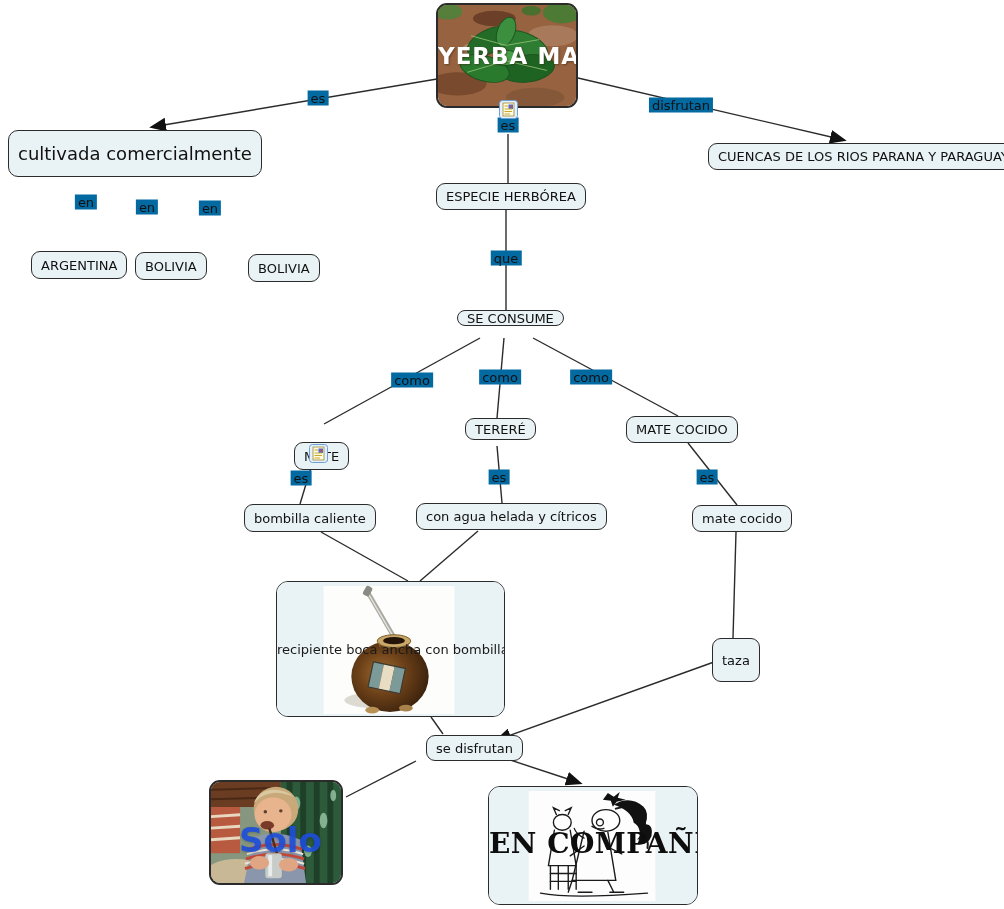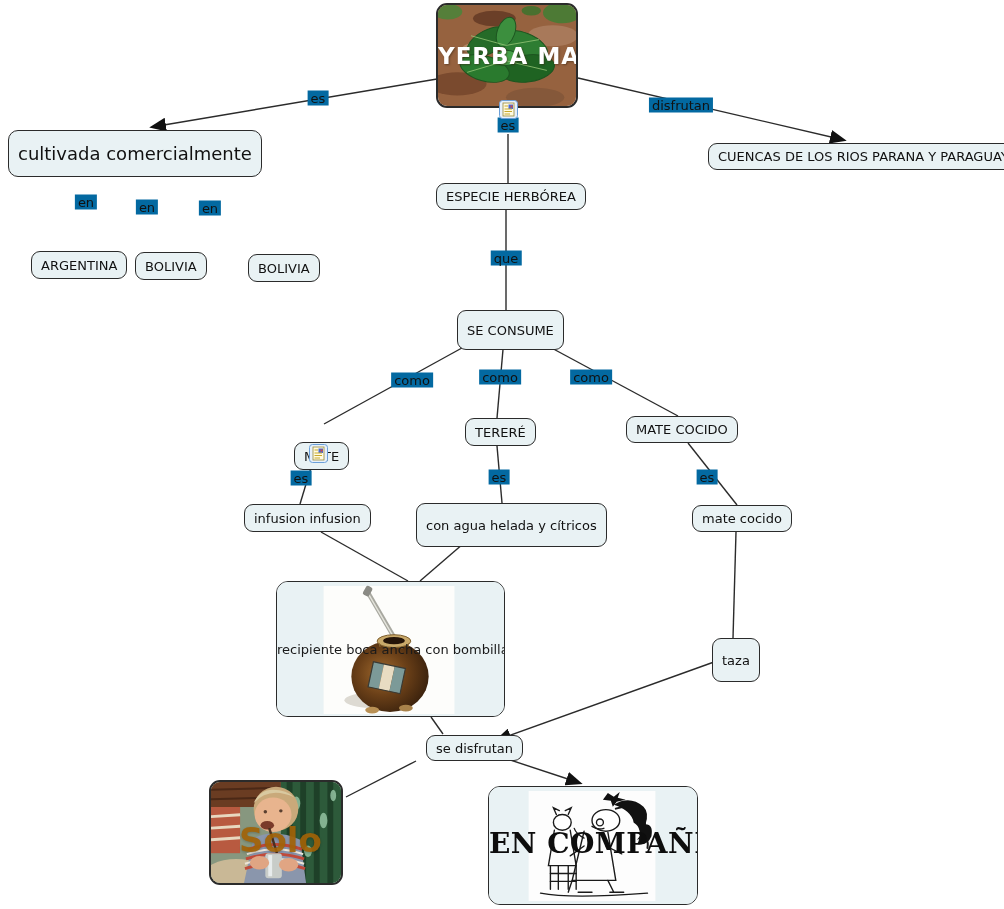--- a/index.html
+++ b/index.html
@@ -9,21 +9,21 @@
   .node{position:absolute;background:#e9f2f4;border:1.5px solid #2b2b2b;border-radius:9px;
         display:flex;align-items:center;justify-content:center;font-size:13px;
         white-space:nowrap;padding:0 9px;box-sizing:border-box;z-index:3;}
   .node.big-label{font-size:18px;border-radius:10px;}
   .img-node{padding:0;overflow:hidden;border-radius:11px;z-index:3;}
   .img-node svg{position:absolute;left:0;top:0;width:100%;height:100%;}
   .caption{position:absolute;z-index:5;pointer-events:none;}
   .cap-yerba{left:0;right:0;top:38px;text-align:center;font-size:23px;font-weight:bold;
              color:#fff;text-shadow:1px 1px 2px rgba(60,40,20,.55);letter-spacing:1px;}
   .cap-recipiente{left:0;right:0;top:60px;text-align:center;font-size:13px;color:#1a1a1a;}
-  .cap-solo{left:28px;top:38px;font-size:34px;font-weight:bold;color:#a16207;
+  .cap-solo{left:28px;top:38px;font-size:34px;font-weight:bold;color:#1d4ed8;
             text-shadow:0 1px 3px rgba(0,0,0,.25);opacity:.92;}
   .cap-compania{left:0;right:0;top:40px;text-align:center;font-size:28px;font-weight:bold;
                 font-family:"DejaVu Serif","Liberation Serif",serif;color:#0d0d0d;letter-spacing:.5px;}
   .link-label{position:absolute;transform:translate(-50%,-50%);background:#0369a1;
               padding:0 3px;font-size:13px;z-index:2;}
   .res-icon{position:absolute;width:19px;height:19px;z-index:6;}
 </style>
 </head>
 <body>
 
@@ -115,54 +115,54 @@
     </div>
 
   <div class="node" style="left:708px;top:143px;height:27px;">
     <span>CUENCAS DE LOS RIOS PARANA Y PARAGUAY</span>
     </div>
 
   <div class="node" style="left:436px;top:183px;height:27px;">
     <span>ESPECIE HERBÓREA</span>
     </div>
 
-  <div class="node" style="left:457px;top:310px;height:40px;">
+  <div class="node" style="left:457px;top:310px;height:16px;">
     <span>SE CONSUME</span>
     </div>
 
   <div class="node" style="left:294px;top:442px;height:28px;">
     <span>MATE</span>
     </div>
 
   <svg class="res-icon" style="left:309px;top:444px;" viewBox="0 0 19 19">
     <rect x="0.5" y="0.5" width="18" height="18" rx="3" fill="#e7f0fb" stroke="#6b9fd8"></rect>
     <rect x="4" y="3" width="11" height="13" fill="#fffbe2" stroke="#9a8a3a" stroke-width="0.8"></rect>
     <rect x="9.5" y="4.5" width="4.5" height="4.5" fill="#4a6ad4"></rect>
     <rect x="11.5" y="5.5" width="2" height="2" fill="#d44a3a"></rect>
     <g stroke="#c9a92a" stroke-width="1">
       <line x1="5.5" y1="6" x2="9" y2="6"></line>
       <line x1="5.5" y1="9" x2="13" y2="9"></line>
       <line x1="5.5" y1="11.5" x2="13" y2="11.5"></line>
       <line x1="5.5" y1="14" x2="11" y2="14"></line>
     </g>
   </svg>
 
-  <div class="node" style="left:465px;top:418px;height:28px;">
+  <div class="node" style="left:465px;top:418px;height:22px;">
     <span>TERERÉ</span>
     </div>
 
   <div class="node" style="left:626px;top:416px;height:27px;">
     <span>MATE COCIDO</span>
     </div>
 
   <div class="node" style="left:244px;top:504px;height:28px;">
-    <span>infusion infusion</span>
-    </div>
-
-  <div class="node" style="left:416px;top:503px;height:44px;">
+    <span>bombilla caliente</span>
+    </div>
+
+  <div class="node" style="left:416px;top:503px;height:27px;">
     <span>con agua helada y cítricos</span>
     </div>
 
   <div class="node" style="left:692px;top:505px;height:27px;">
     <span>mate cocido</span>
     </div>
 
   <div class="node img-node" style="left:276px;top:581px;width:229px;height:136px;border-radius:12px;">
     <svg viewBox="0 0 229 136" preserveAspectRatio="none">
       <defs>

